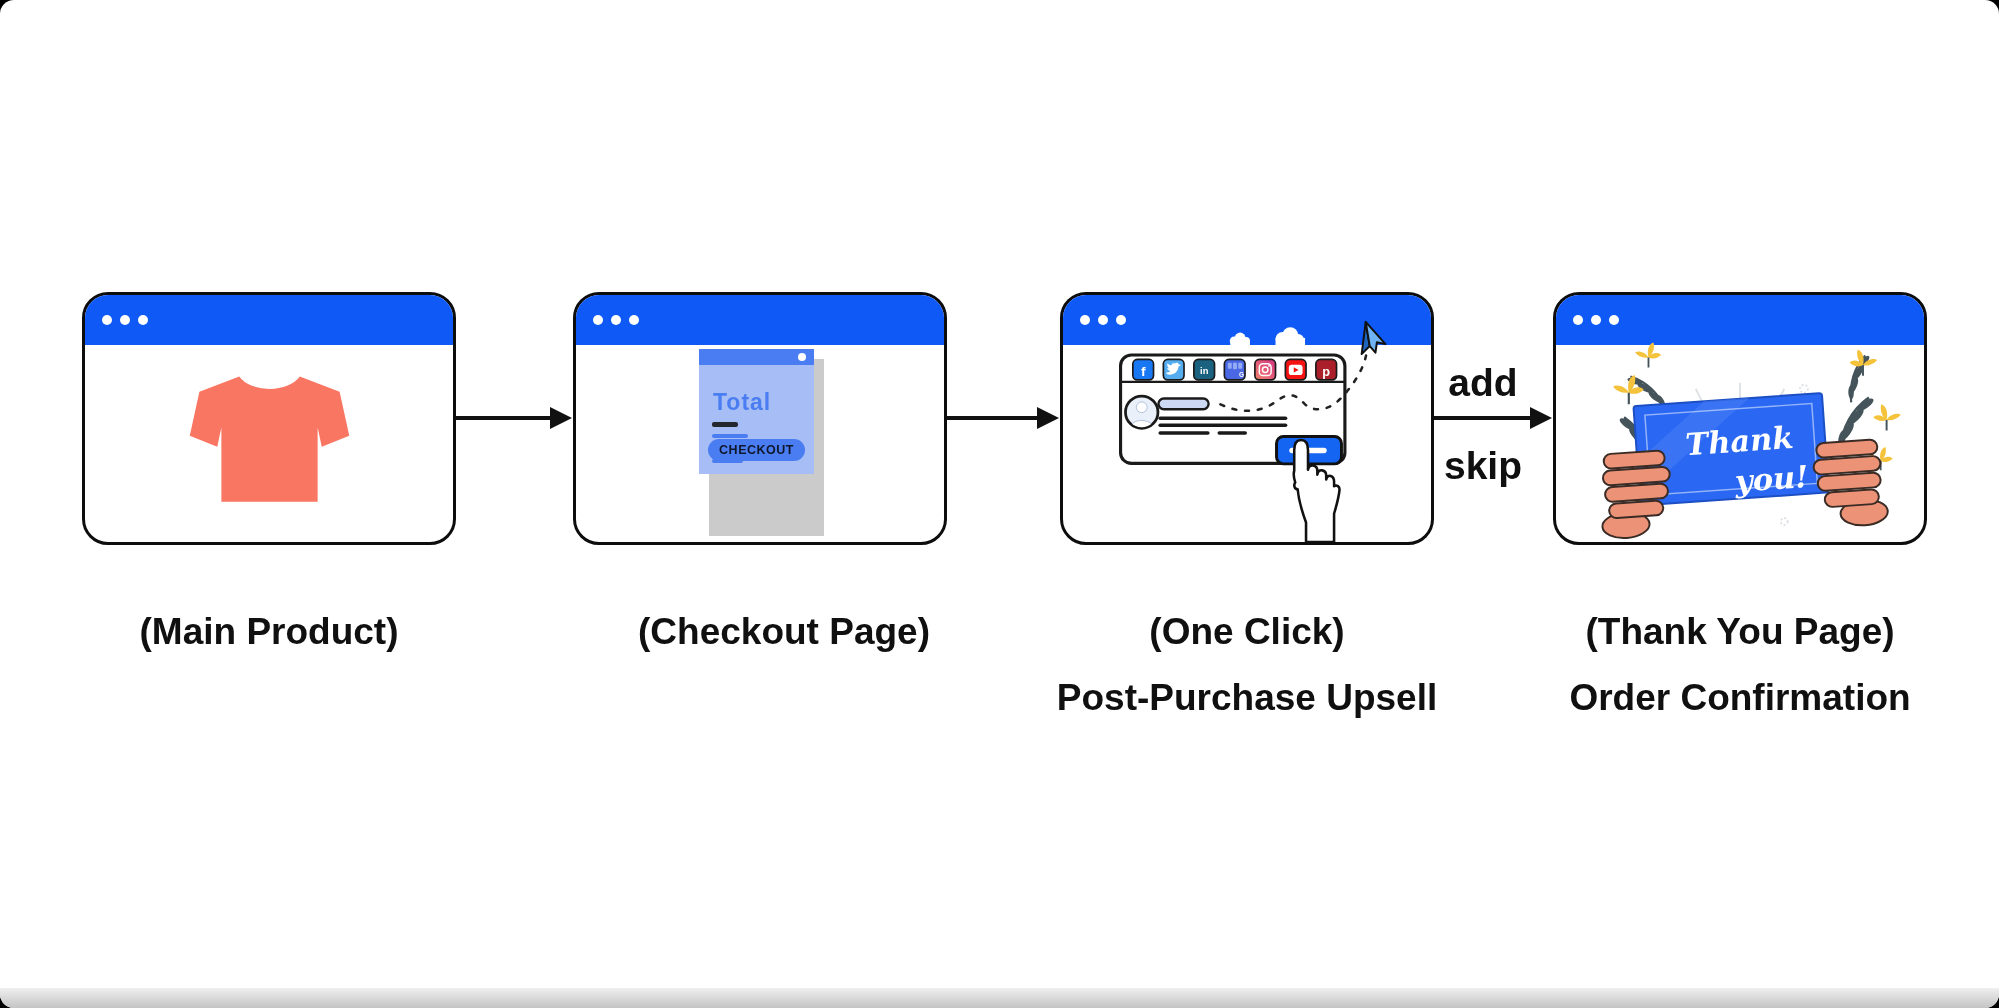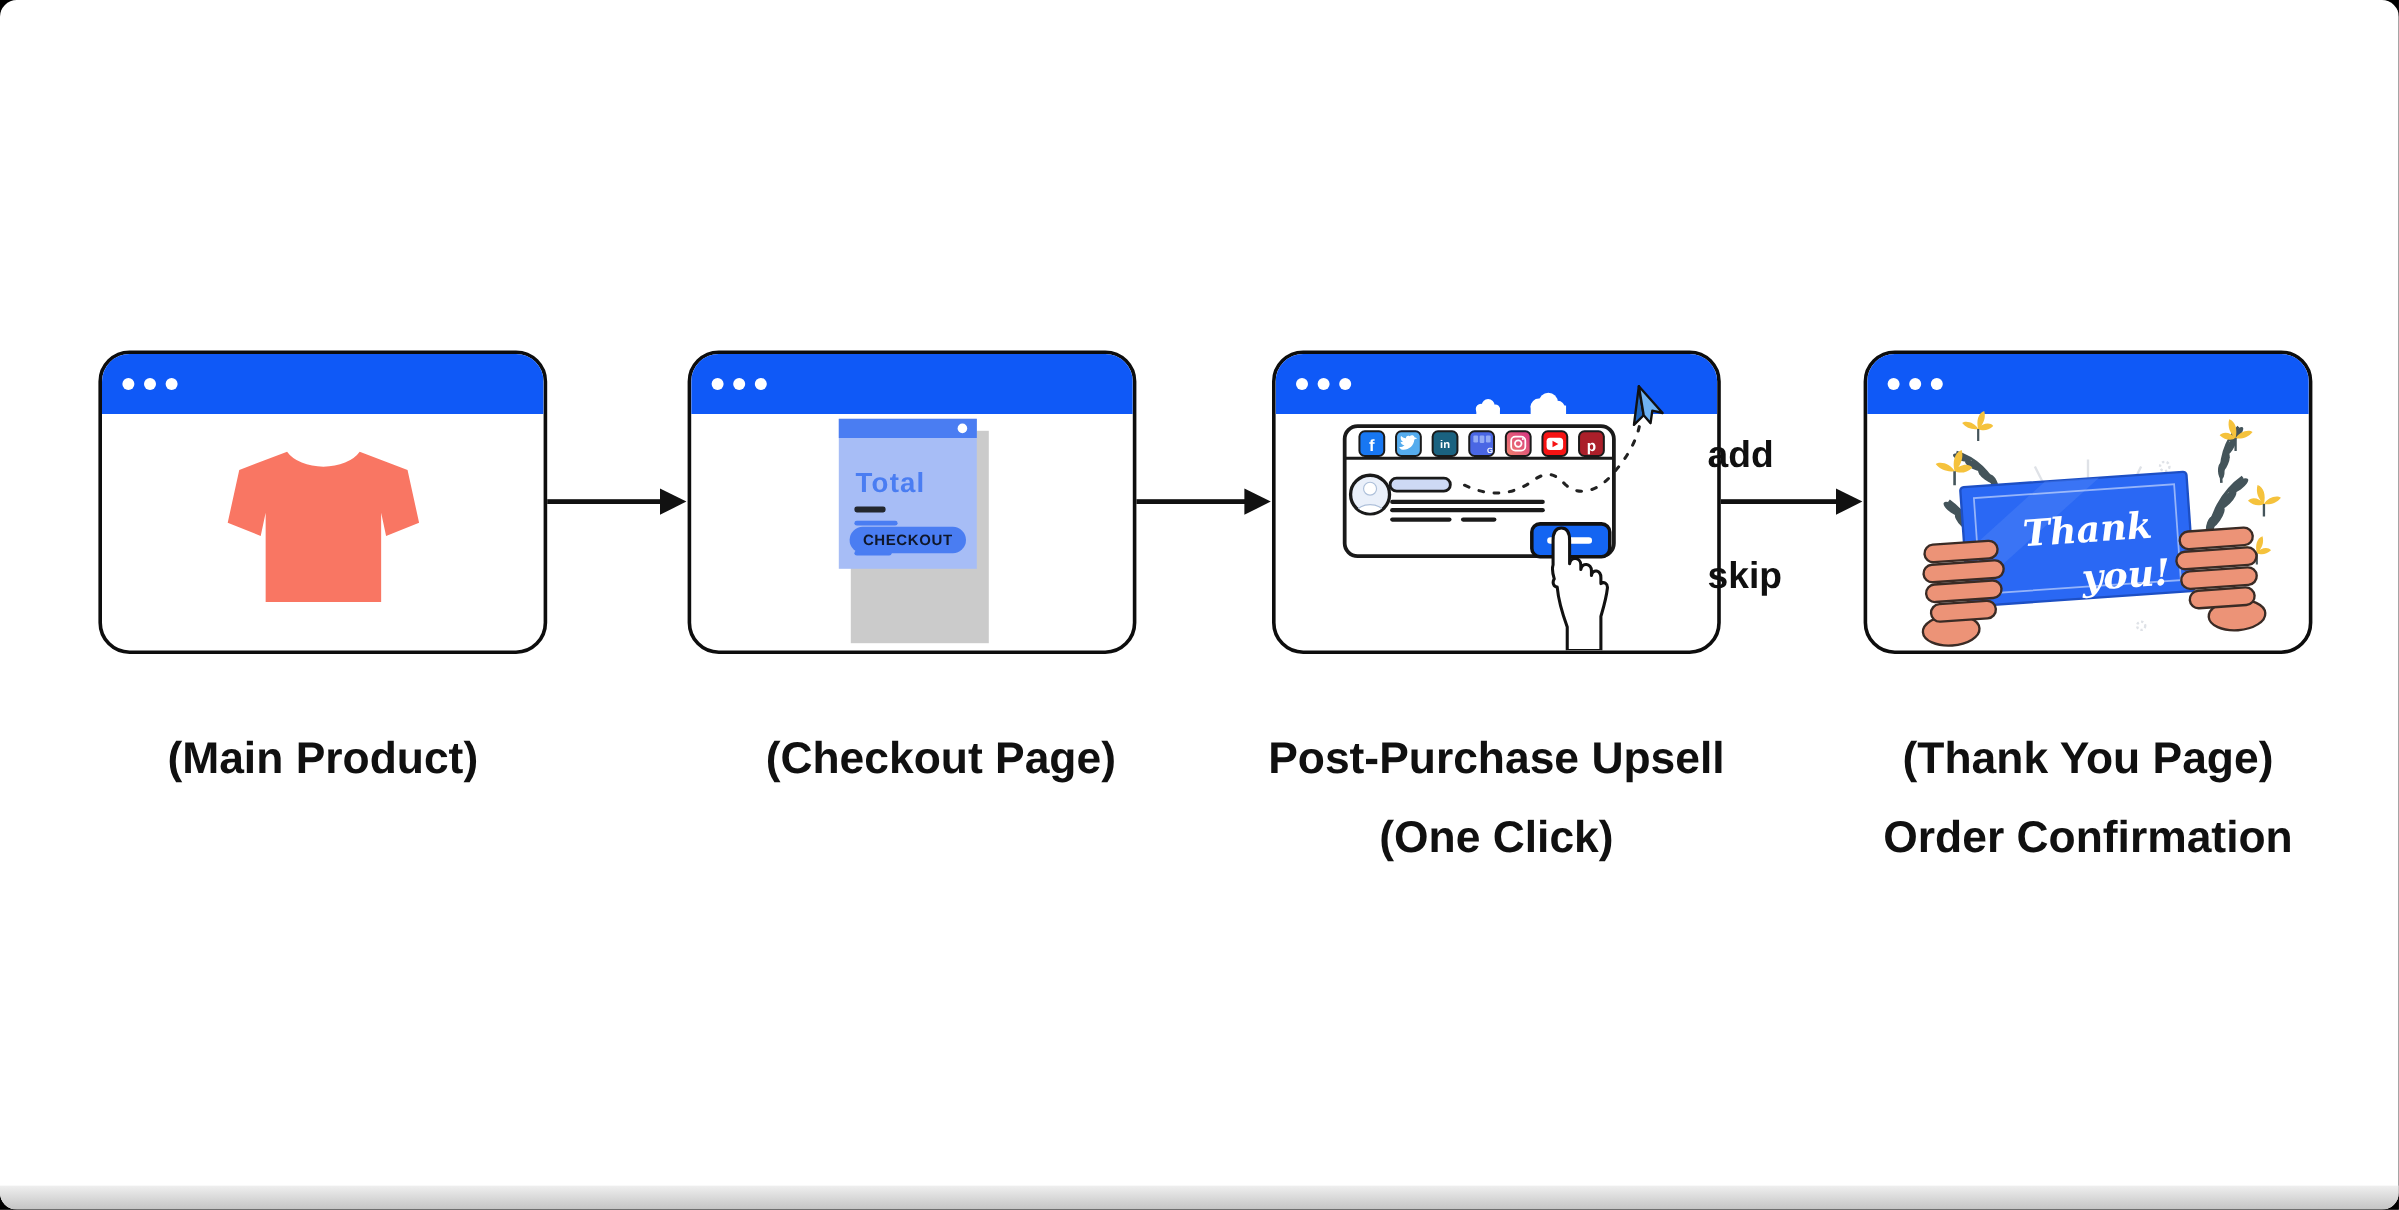--- a/index.html
+++ b/index.html
@@ -30,21 +30,21 @@
          border-radius:11px;color:#0f172a;font-weight:700;font-size:12.5px;display:flex;
          align-items:center;justify-content:center;letter-spacing:.5px;}
   
   .arrow{position:absolute;top:416px;height:4px;background:#111;}
   .arrow::after{content:'';position:absolute;right:-21px;top:50%;transform:translateY(-50%);
          width:0;height:0;border-left:22px solid #111;border-top:11px solid transparent;
          border-bottom:11px solid transparent;}
   
   .caption{position:absolute;top:599px;width:560px;text-align:center;font-size:37px;
            font-weight:700;color:#101010;line-height:66px;white-space:nowrap;}
-  .branch{position:absolute;left:1423px;width:120px;font-size:31px;
+  .branch{position:absolute;left:1423px;width:120px;text-align:center;font-size:39px;
           font-weight:700;color:#101010;}
   
   .bottom-strip{position:absolute;left:0;right:0;bottom:0;height:20px;
           background:linear-gradient(180deg,#efefef 0%,#c4c4c4 100%);}
 </style>
 </head>
 <body>
 
 <div class="canvas">
 
@@ -259,33 +259,33 @@
         <rect x="-2" y="51" width="55" height="15" rx="7.5" fill="#EC9377" stroke="#3A2B25" stroke-width="2"></rect>
       </g>
     </svg>
   </div>
 
   <div class="arrow" style="left:456px;width:95px"></div>
   <div class="arrow" style="left:947px;width:91px"></div>
   <div class="arrow" style="left:1434px;width:97px"></div>
 
   <div class="branch" style="top:361px">add</div>
-  <div class="branch" style="top:462px">skip</div>
+  <div class="branch" style="top:444px">skip</div>
 
   <div class="caption" style="left:-11px">
     <div>(Main Product)</div>
     <div></div>
   </div>
   <div class="caption" style="left:504px">
     <div>(Checkout Page)</div>
     <div></div>
   </div>
   <div class="caption" style="left:967px">
+    <div>(One Click)</div>
     <div>Post-Purchase Upsell</div>
-    <div>(One Click)</div>
   </div>
   <div class="caption" style="left:1460px">
     <div>(Thank You Page)</div>
     <div>Order Confirmation</div>
   </div>
 
   <div class="bottom-strip"></div>
 </div>
 
 </body></html>

